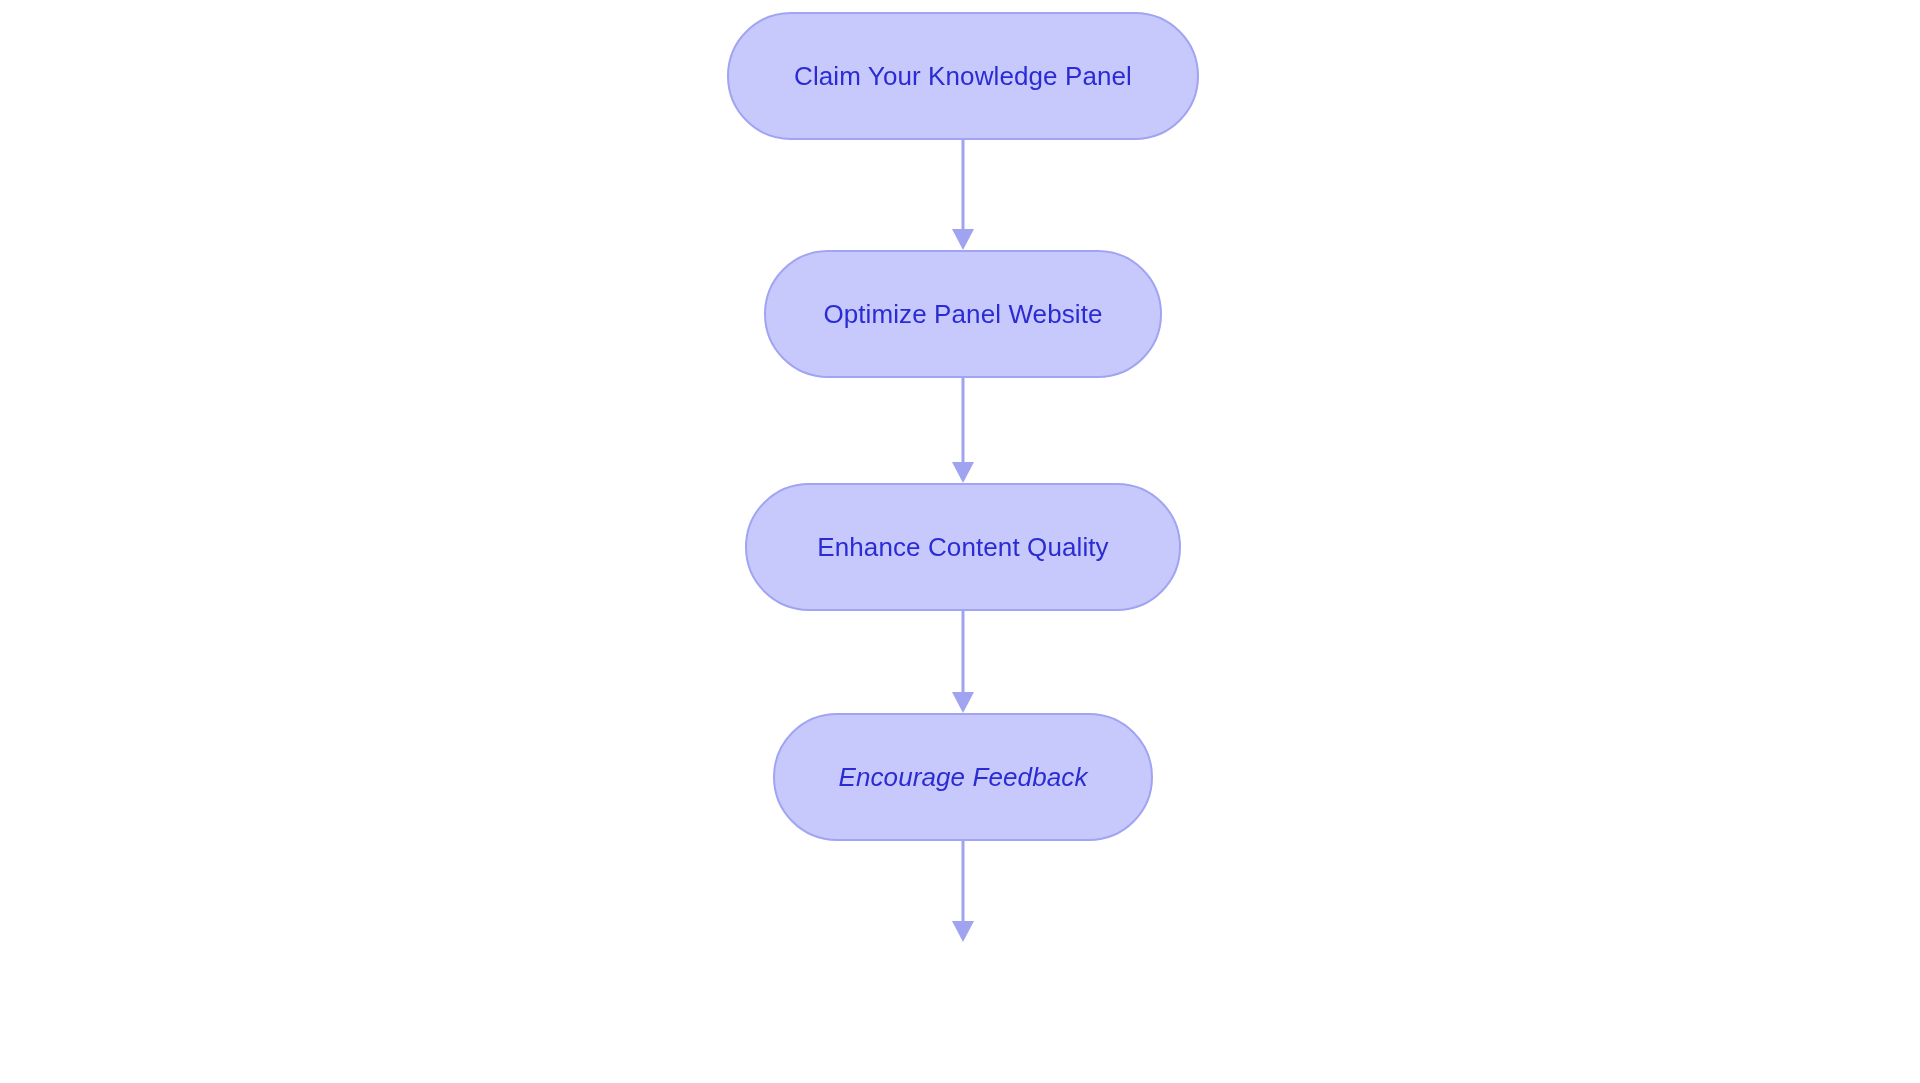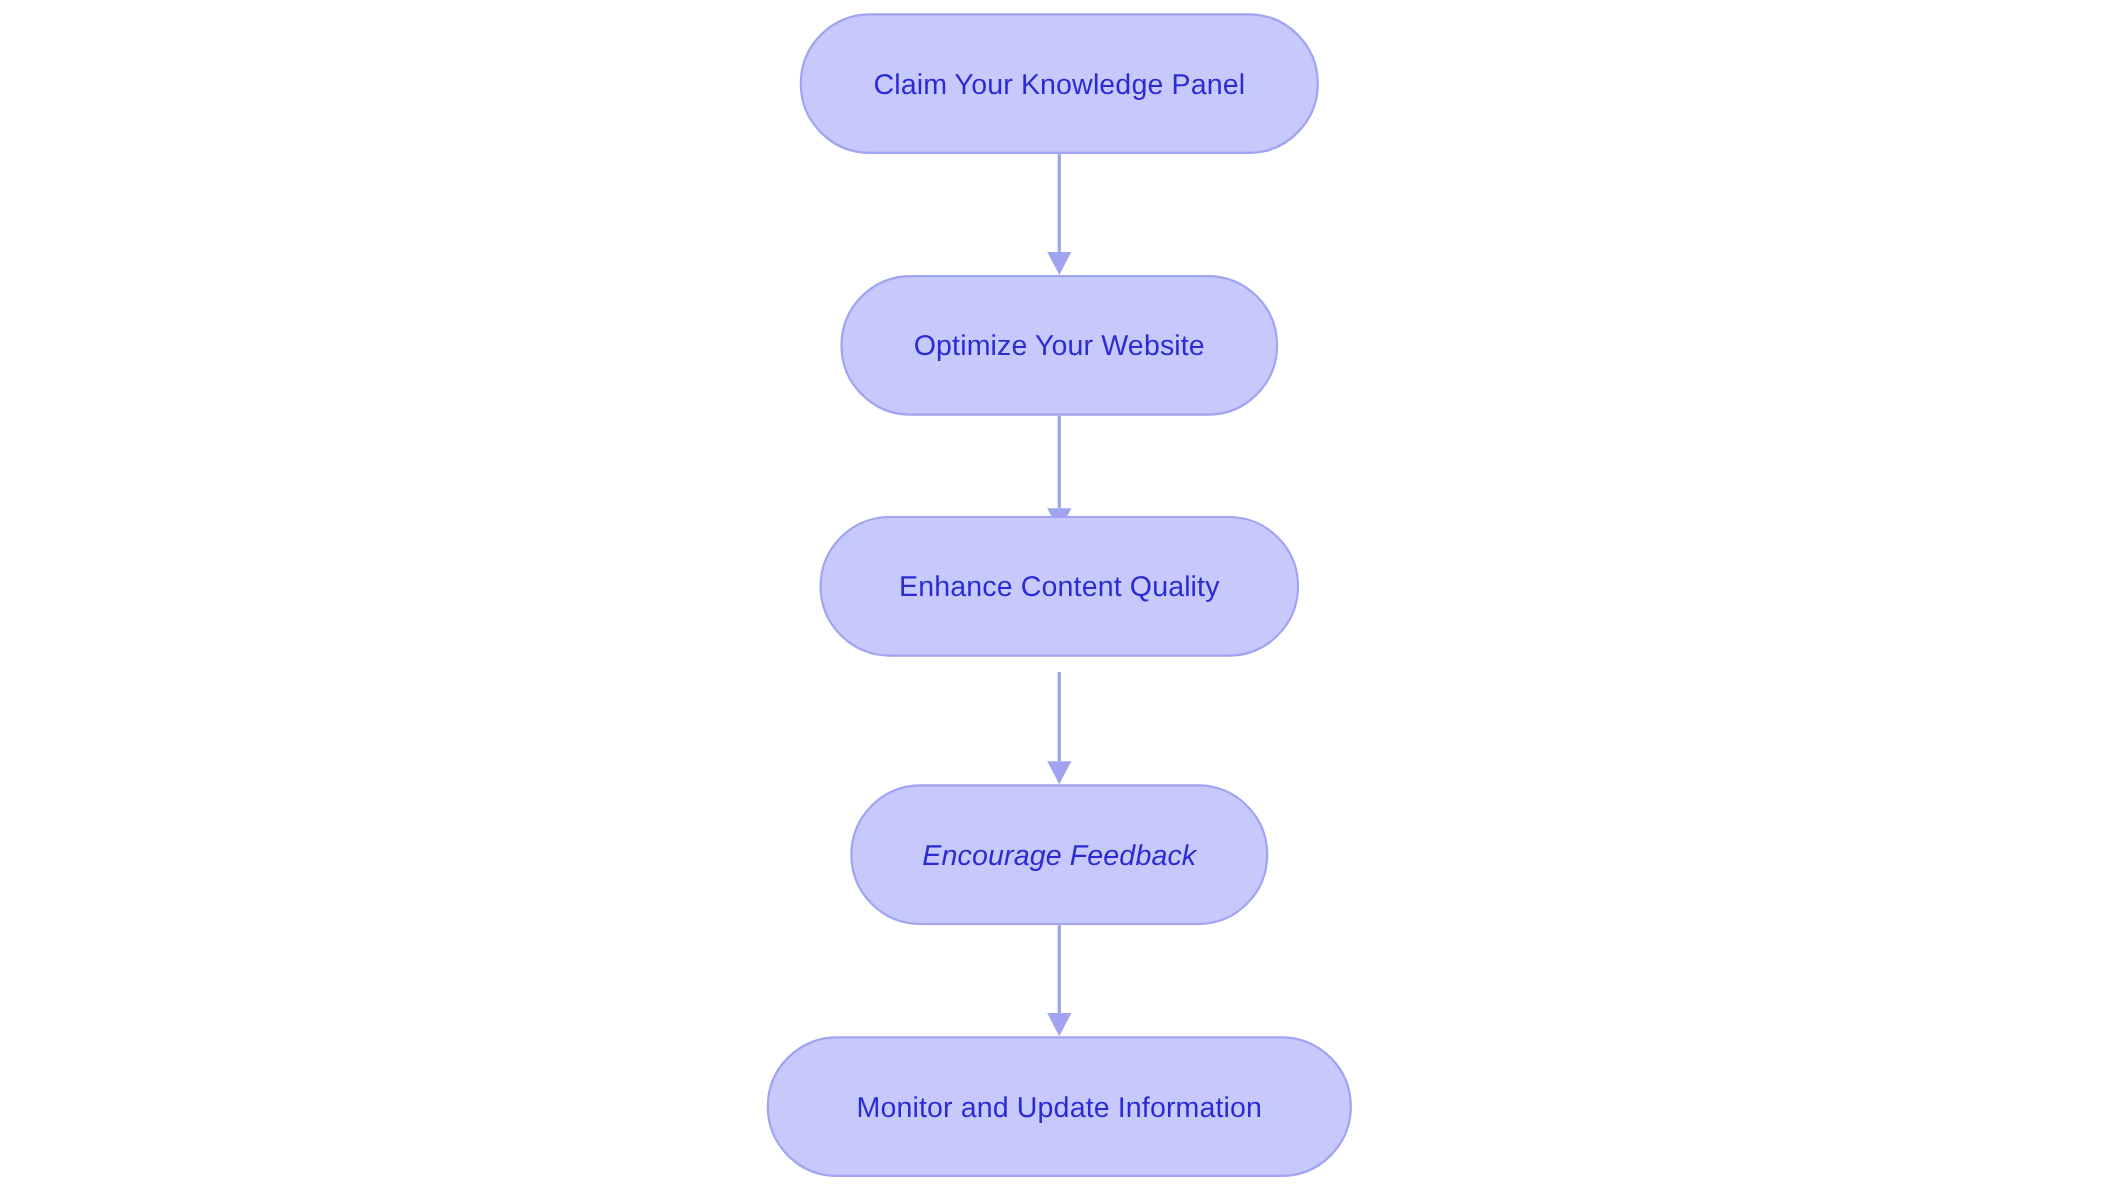--- a/index.html
+++ b/index.html
@@ -42,21 +42,21 @@
     font-weight: 400;
     letter-spacing: 0.1px;
     line-height: 1.1;
     white-space: nowrap;
     text-align: center;
   }
 
   
   .node-0 { top: 12px;  width: 472px; height: 128px; }
   .node-1 { top: 250px; width: 398px; height: 128px; }
-  .node-2 { top: 469px; width: 436px; height: 128px; }
+  .node-2 { top: 483px; width: 436px; height: 128px; }
   .node-3 { top: 713px; width: 380px; height: 128px; font-style: italic; }
   .node-4 { top: 942px; width: 532px; height: 128px; }
 
   
   .flow-edge {
     position: absolute;
     left: 963px;
     transform: translateX(-50%);
     width: 24px;
   }
@@ -97,21 +97,21 @@
   <div class="flow-node node-0">
     <span class="flow-node-label">Claim Your Knowledge Panel</span>
   </div>
 
   <div class="flow-edge edge-0">
     <div class="edge-line"></div>
     <div class="edge-head"></div>
   </div>
 
   <div class="flow-node node-1">
-    <span class="flow-node-label">Optimize Your Website</span>
+    <span class="flow-node-label">Optimize Panel Website</span>
   </div>
 
   <div class="flow-edge edge-1">
     <div class="edge-line"></div>
     <div class="edge-head"></div>
   </div>
 
   <div class="flow-node node-2">
     <span class="flow-node-label">Enhance Content Quality</span>
   </div>
@@ -123,17 +123,14 @@
 
   <div class="flow-node node-3">
     <span class="flow-node-label">Encourage Feedback</span>
   </div>
 
   <div class="flow-edge edge-3">
     <div class="edge-line"></div>
     <div class="edge-head"></div>
   </div>
 
-  <div class="flow-node node-4">
-    <span class="flow-node-label">Monitor and Update Information</span>
-  </div>
 
 </div>
 
 </body></html>

